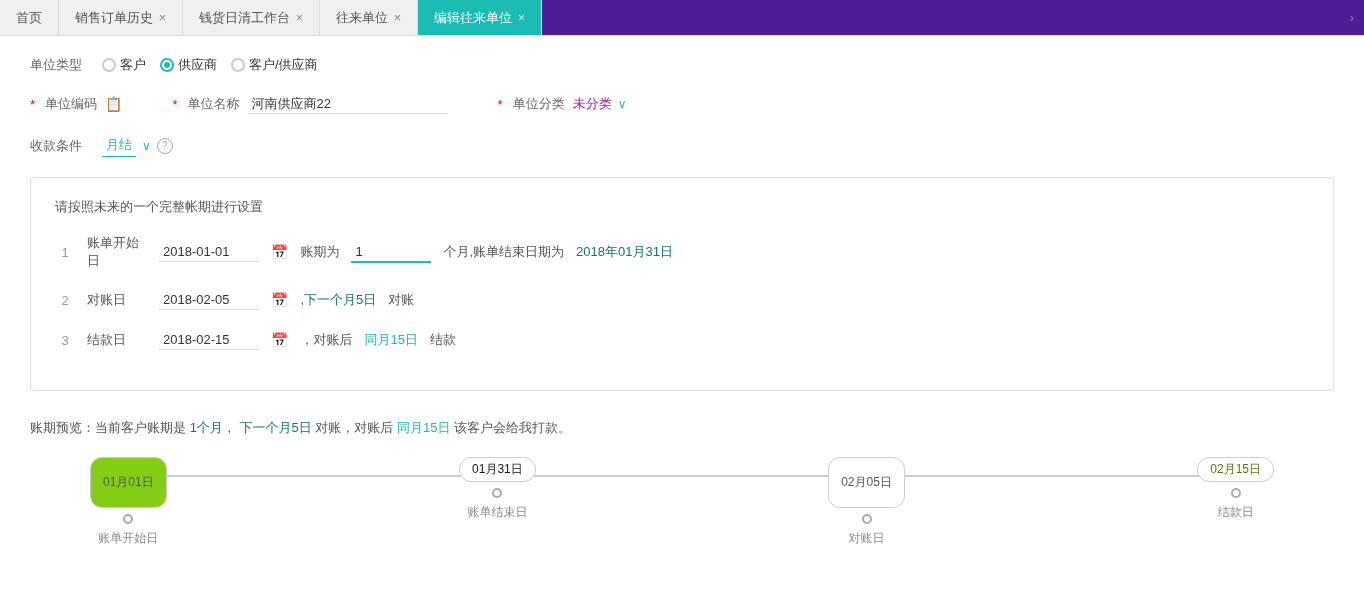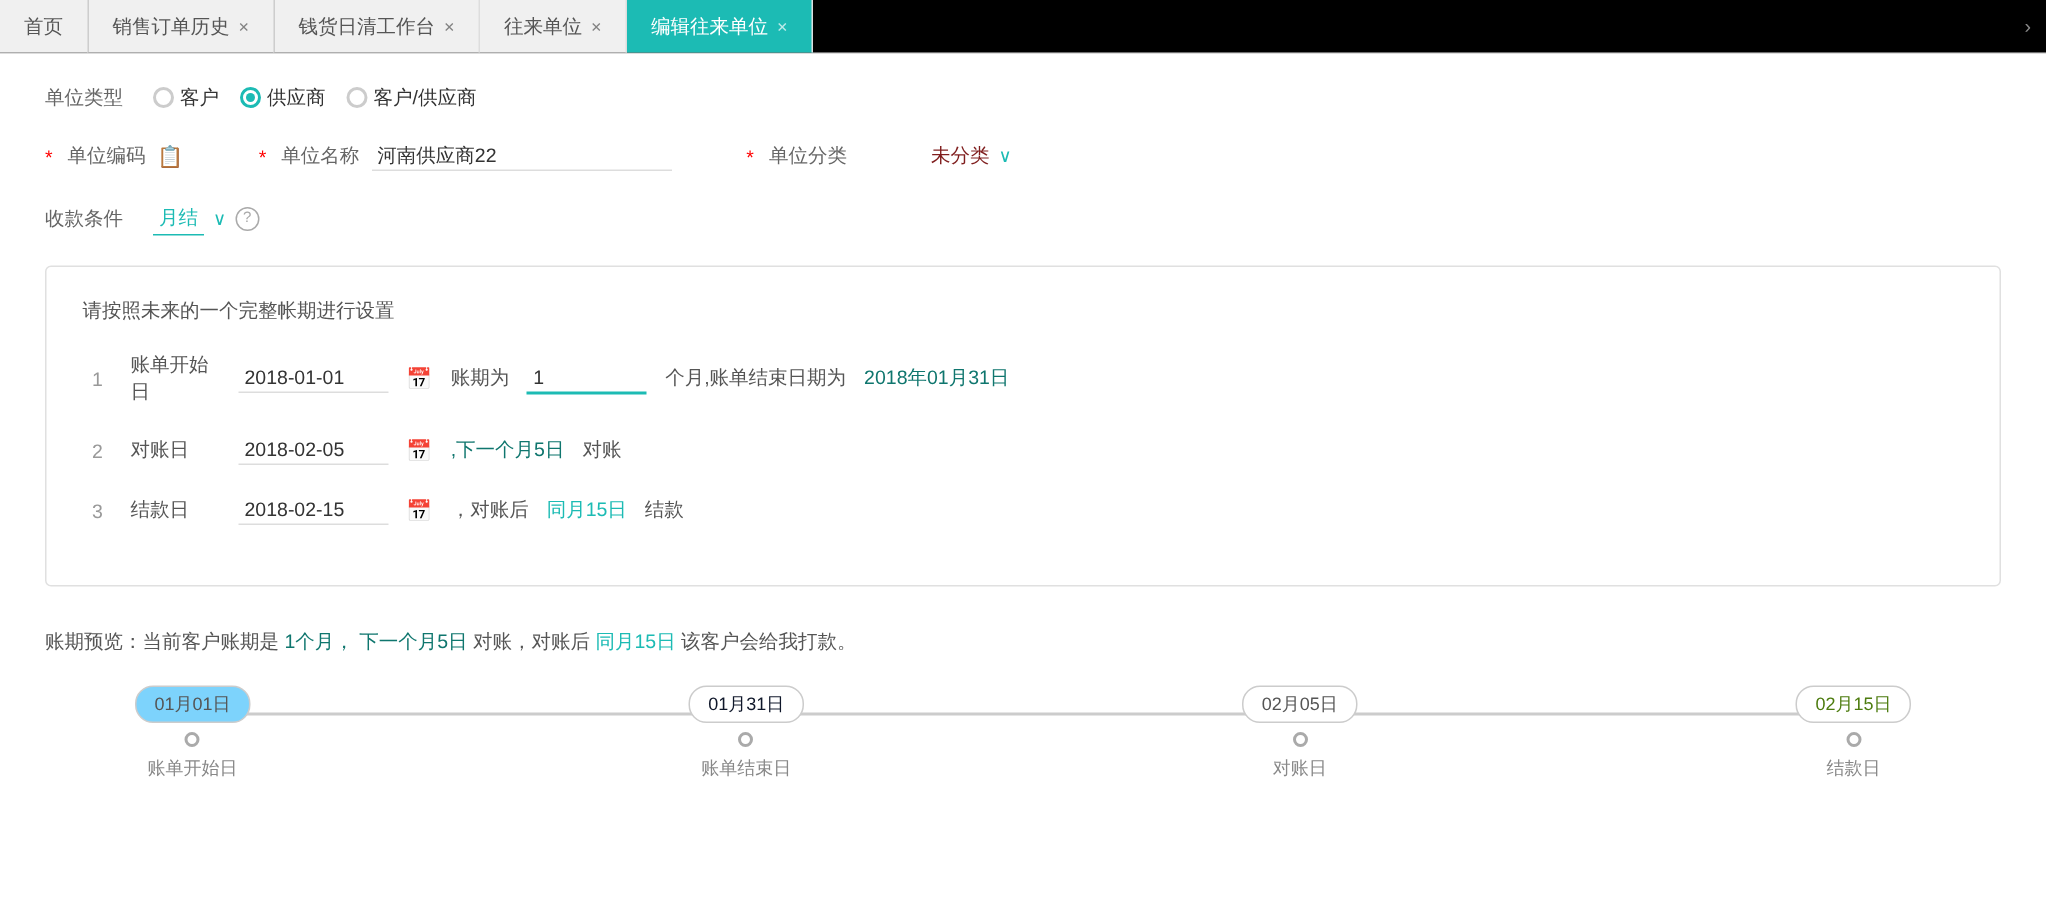--- a/index.html
+++ b/index.html
@@ -2,21 +2,21 @@
 <html><head>
   <meta charset="utf-8">
   <style>
     * { box-sizing: border-box; margin: 0; padding: 0; }
     body { font-family: 'Microsoft YaHei', sans-serif; font-size: 13px; background: #f5f5f5; color: #333; }
 
     
     .tab-bar {
       display: flex;
       align-items: stretch;
-      background: #000000;
+      background: #4c1d95;
       border-bottom: 1px solid #ddd;
       height: 36px;
     }
     .tab {
       display: flex;
       align-items: center;
       padding: 0 16px;
       cursor: pointer;
       border-right: 1px solid #ddd;
       background: #f0f0f0;
@@ -122,22 +122,21 @@
     }
 
     
     .dropdown-group {
       display: flex;
       align-items: center;
       gap: 6px;
     }
     .dropdown-value {
       font-size: 13px;
-      color: #7f1d1d;
-      margin-left: 48px;
+      color: #a21caf;
     }
     .dropdown-arrow {
       color: #1cbbb4;
       font-size: 12px;
       cursor: pointer;
     }
 
     
     .payment-condition-group {
       display: flex;
@@ -360,33 +359,33 @@
     <span>该客户会给我打款。</span>
   </div>
 
   <div style="position:relative; padding: 0 60px; margin-top: 10px;">
 
     <div style="position:absolute; left:80px; right:80px; top:18px; height:2px; background:#ccc;"></div>
 
     <div style="display:flex; justify-content:space-between; position:relative; z-index:1;">
 
       <div class="timeline-node">
-        <div style="background:#7dd3fc;border:1px solid #ccc;border-radius:12px;padding:3px 12px;font-size:12px;color:#555;margin-bottom:6px;">01月01日</div>
+        <div style="background:#84cc16;border:1px solid #ccc;border-radius:12px;padding:16px 12px;font-size:12px;color:#555;margin-bottom:6px;">01月01日</div>
         <div style="width:10px;height:10px;border-radius:50%;border:2px solid #aaa;background:#fff;margin:0 auto 6px auto;"></div>
         <div style="font-size:12px;color:#888;text-align:center;">账单开始日</div>
       </div>
 
       <div class="timeline-node">
         <div style="background:#fff;border:1px solid #ccc;border-radius:12px;padding:3px 12px;font-size:12px;color:#0f172a;margin-bottom:6px;">01月31日</div>
         <div style="width:10px;height:10px;border-radius:50%;border:2px solid #aaa;background:#fff;margin:0 auto 6px auto;"></div>
         <div style="font-size:12px;color:#888;text-align:center;">账单结束日</div>
       </div>
 
       <div class="timeline-node">
-        <div style="background:#fff;border:1px solid #ccc;border-radius:12px;padding:3px 12px;font-size:12px;color:#555;margin-bottom:6px;">02月05日</div>
+        <div style="background:#fff;border:1px solid #ccc;border-radius:12px;padding:16px 12px;font-size:12px;color:#555;margin-bottom:6px;">02月05日</div>
         <div style="width:10px;height:10px;border-radius:50%;border:2px solid #aaa;background:#fff;margin:0 auto 6px auto;"></div>
         <div style="font-size:12px;color:#888;text-align:center;">对账日</div>
       </div>
 
       <div class="timeline-node">
         <div style="background:#fff;border:1px solid #ccc;border-radius:12px;padding:3px 12px;font-size:12px;color:#4d7c0f;margin-bottom:6px;">02月15日</div>
         <div style="width:10px;height:10px;border-radius:50%;border:2px solid #aaa;background:#fff;margin:0 auto 6px auto;"></div>
         <div style="font-size:12px;color:#888;text-align:center;">结款日</div>
       </div>
 

